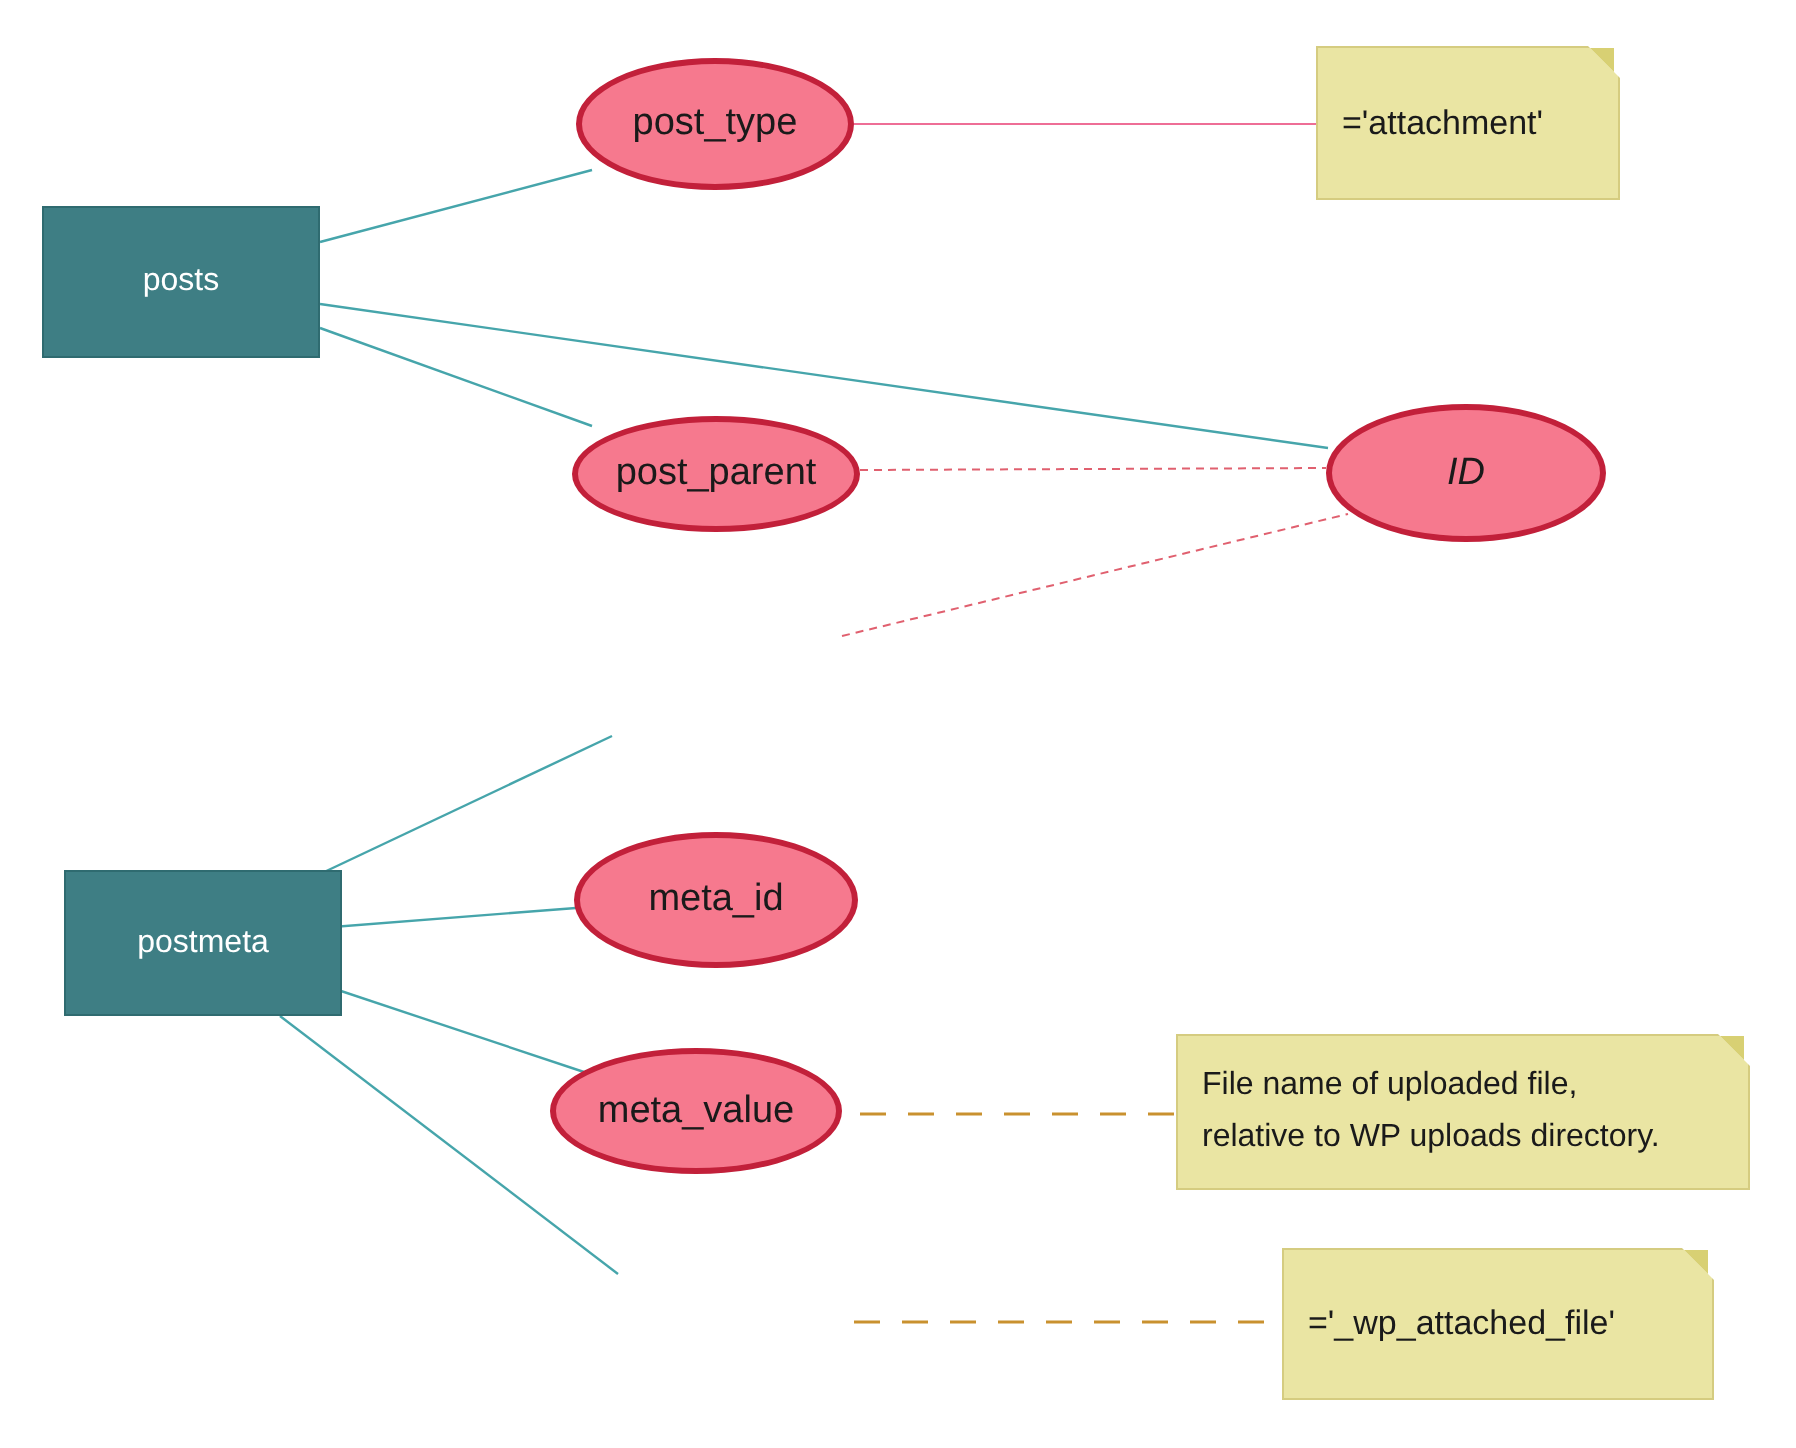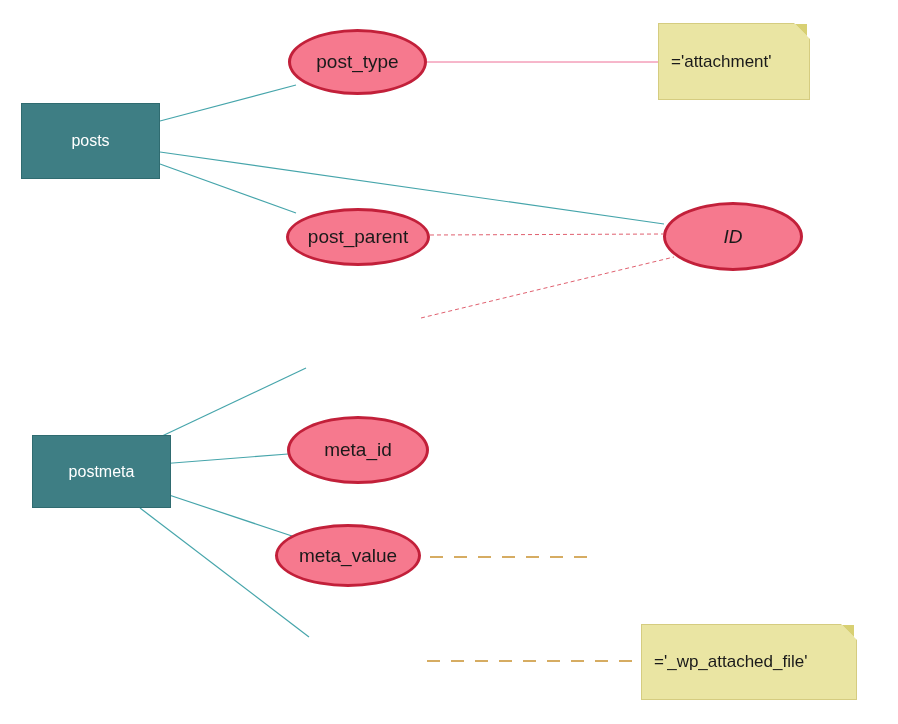--- a/index.html
+++ b/index.html
@@ -132,20 +132,28 @@
   </div>
 
   <div class="note" style="left:658px; top:23px; width:152px; height:77px;">
     <svg class="fold" viewBox="0 0 16 16">
       <path d="M0 0 H16 V16 Z" fill="#ffffff"></path>
       <path d="M1 1 L13 1 L13 13 Z" fill="var(--note_fold, #d8d073)"></path>
     </svg>
     <span>='attachment'</span>
   </div>
 
+  <div class="note small-text" style="left:588px; top:517px; width:287px; height:78px;">
+    <svg class="fold" viewBox="0 0 16 16">
+      <path d="M0 0 H16 V16 Z" fill="#ffffff"></path>
+      <path d="M1 1 L13 1 L13 13 Z" fill="var(--note_fold, #d8d073)"></path>
+    </svg>
+    <span>File name of uploaded file,</span>
+    <span>relative to WP uploads directory.</span>
+  </div>
 
   <div class="note" style="left:641px; top:624px; width:216px; height:76px;">
     <svg class="fold" viewBox="0 0 16 16">
       <path d="M0 0 H16 V16 Z" fill="#ffffff"></path>
       <path d="M1 1 L13 1 L13 13 Z" fill="var(--note_fold, #d8d073)"></path>
     </svg>
     <span>='_wp_attached_file'</span>
   </div>
 
 </div>

